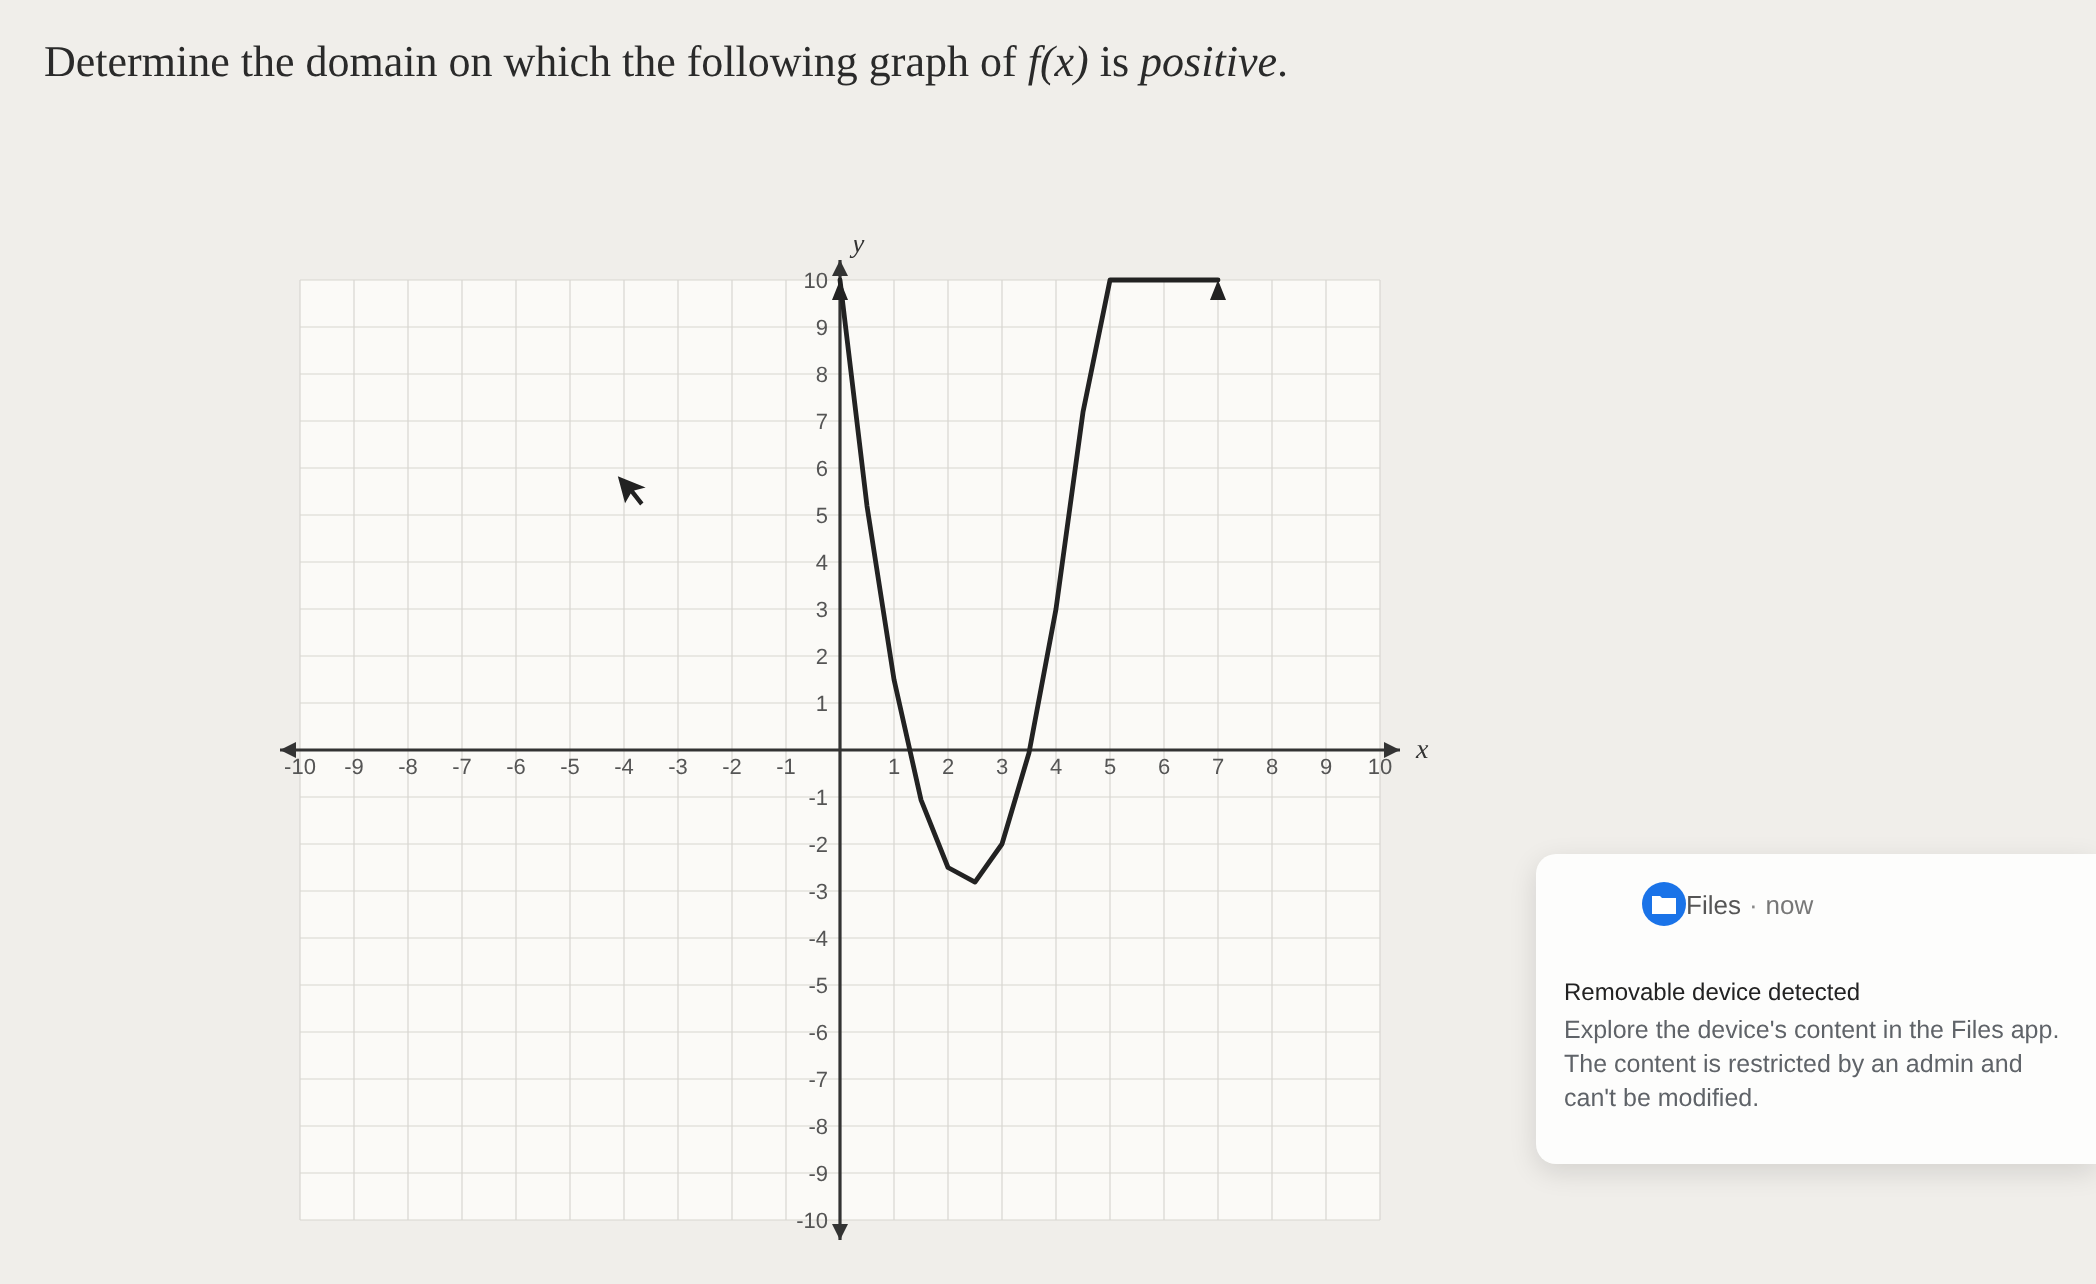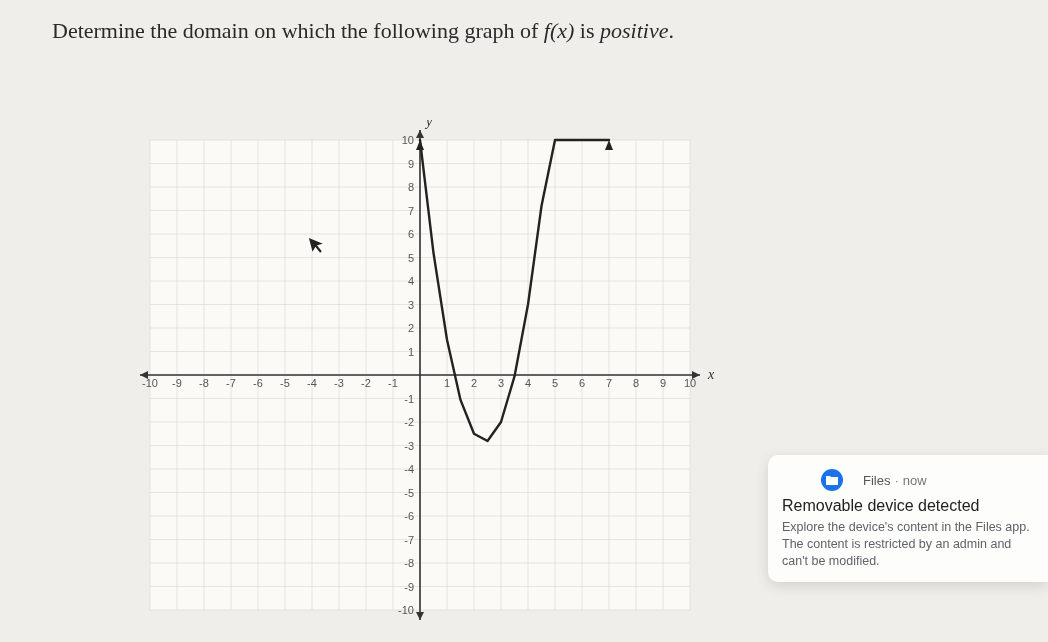--- a/index.html
+++ b/index.html
@@ -12,21 +12,20 @@
     position: relative;
     overflow: hidden;
     color: #333;
   }
   .question {
     position: absolute;
     top: 18px;
     left: 22px;
     font-size: 22px;
     color: #2a2a2a;
-    margin-left: 30px;
   }
   .question .fn { font-style: italic; }
   .question .emph { font-style: italic; }
   .chart-wrap {
     position: absolute;
     top: 120px;
     left: 120px;
     width: 600px;
     height: 510px;
   }
@@ -48,39 +47,39 @@
     width: 252px;
     background: #fdfdfc;
     border-radius: 10px 0 0 10px;
     padding: 14px 14px 12px 14px;
     box-shadow: 0 4px 14px rgba(0,0,0,0.12);
     font-family: Arial, Helvetica, sans-serif;
   }
   .notif-head {
     display: flex;
     align-items: center;
-    gap: 20px;
-    margin-bottom: 6px;
+    gap: 0;
+    margin-bottom: 26px;
     padding-left: 39px;
   }
   .notif-icon {
     width: 22px;
     height: 22px;
     border-radius: 50%;
     background: #1a73e8;
     display: flex;
     align-items: center;
     justify-content: center;
   }
   .notif-icon svg { display: block; }
   .notif-app { font-size: 13px; color: #555; }
   .notif-dot { color: #888; padding: 0 4px; }
   .notif-time { color: #777; }
-  .notif-title { font-size: 16px; color: #222; margin-bottom: 4px; font-weight: 500; }
-  .notif-body { font-size: 12.5px; color: #5f6368; line-height: 1.35; }
+  .notif-title { font-size: 12px; color: #222; margin-bottom: 4px; font-weight: 500; }
+  .notif-body { font-size: 12.5px; color: #5f6368; line-height: 1.35; margin-bottom: 12px; }
   .notif-action { font-size: 13px; color: #1a73e8; cursor: pointer; }
 </style>
 </head>
 <body>
 
 <div class="question">
   <span>Determine the domain on which the following graph of </span><span class="fn">f(x)</span><span> is </span><span class="emph">positive</span><span>.</span>
 </div>
 
 <div class="chart-wrap">

